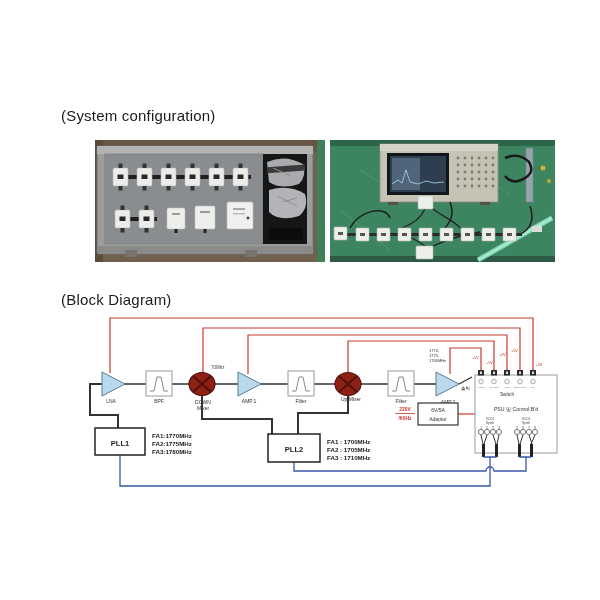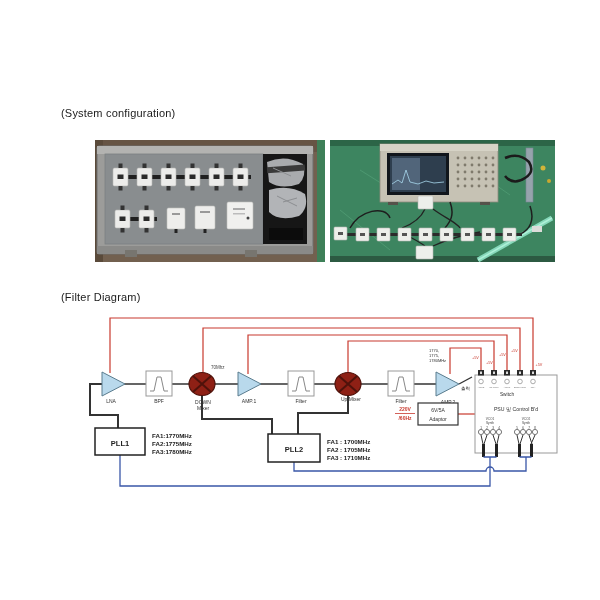--- a/index.html
+++ b/index.html
@@ -1,18 +1,18 @@
 <!DOCTYPE html>
 <html><head>
 <meta charset="utf-8">
 <style>
   html,body{margin:0;padding:0;background:#fff;}
   #page{position:relative;width:600px;height:600px;background:#ffffff;overflow:hidden;
         font-family:"Liberation Sans",sans-serif;}
-  .caption{position:absolute;font-size:11px;color:#1a1a1a;letter-spacing:0.2px;}
+  .caption{position:absolute;font-size:15px;color:#1a1a1a;letter-spacing:0.2px;}
   #cap-sys{left:61px;top:107px;}
   #cap-blk{left:61px;top:291px;}
   .photo{position:absolute;}
   #photo-left{left:95px;top:140px;}
   #photo-right{left:330px;top:140px;}
   #diagram{position:absolute;left:80px;top:302px;}
   svg text{font-family:"Liberation Sans",sans-serif;}
 </style>
 </head>
 <body>
@@ -145,21 +145,21 @@
     <use href="#cmod" x="89" y="88"></use>
     <use href="#cmod" x="110" y="88"></use>
     <use href="#cmod" x="131" y="88"></use>
     <use href="#cmod" x="152" y="88"></use>
     <use href="#cmod" x="173" y="88"></use>
     <rect x="88" y="56" width="15" height="13" rx="1" fill="#edefeb" stroke="#b8bab6" stroke-width="0.6"></rect>
     <rect x="86" y="106" width="17" height="13" rx="1" fill="#edefeb" stroke="#b8bab6" stroke-width="0.6"></rect>
     <rect x="202" y="86" width="10" height="6" fill="#dcdcda"></rect>
   </svg>
 
-  <div id="cap-blk" class="caption">(Filter Diagram)</div>
+  <div id="cap-blk" class="caption">(Block Diagram)</div>
 
   <svg id="diagram" width="490" height="196" viewBox="80 302 490 196">
 
     <g fill="none" stroke="#c8392e" stroke-width="1.2">
       <path d="M110,373 V318 H533 V371"></path>
       <path d="M203,372 V328 H520 V371"></path>
       <path d="M248,374 V335 H507 V371"></path>
       <path d="M348,372 V341 H494 V371"></path>
       <path d="M450,374 V348 H481 V371"></path>
       <path d="M458,414 H475"></path>

